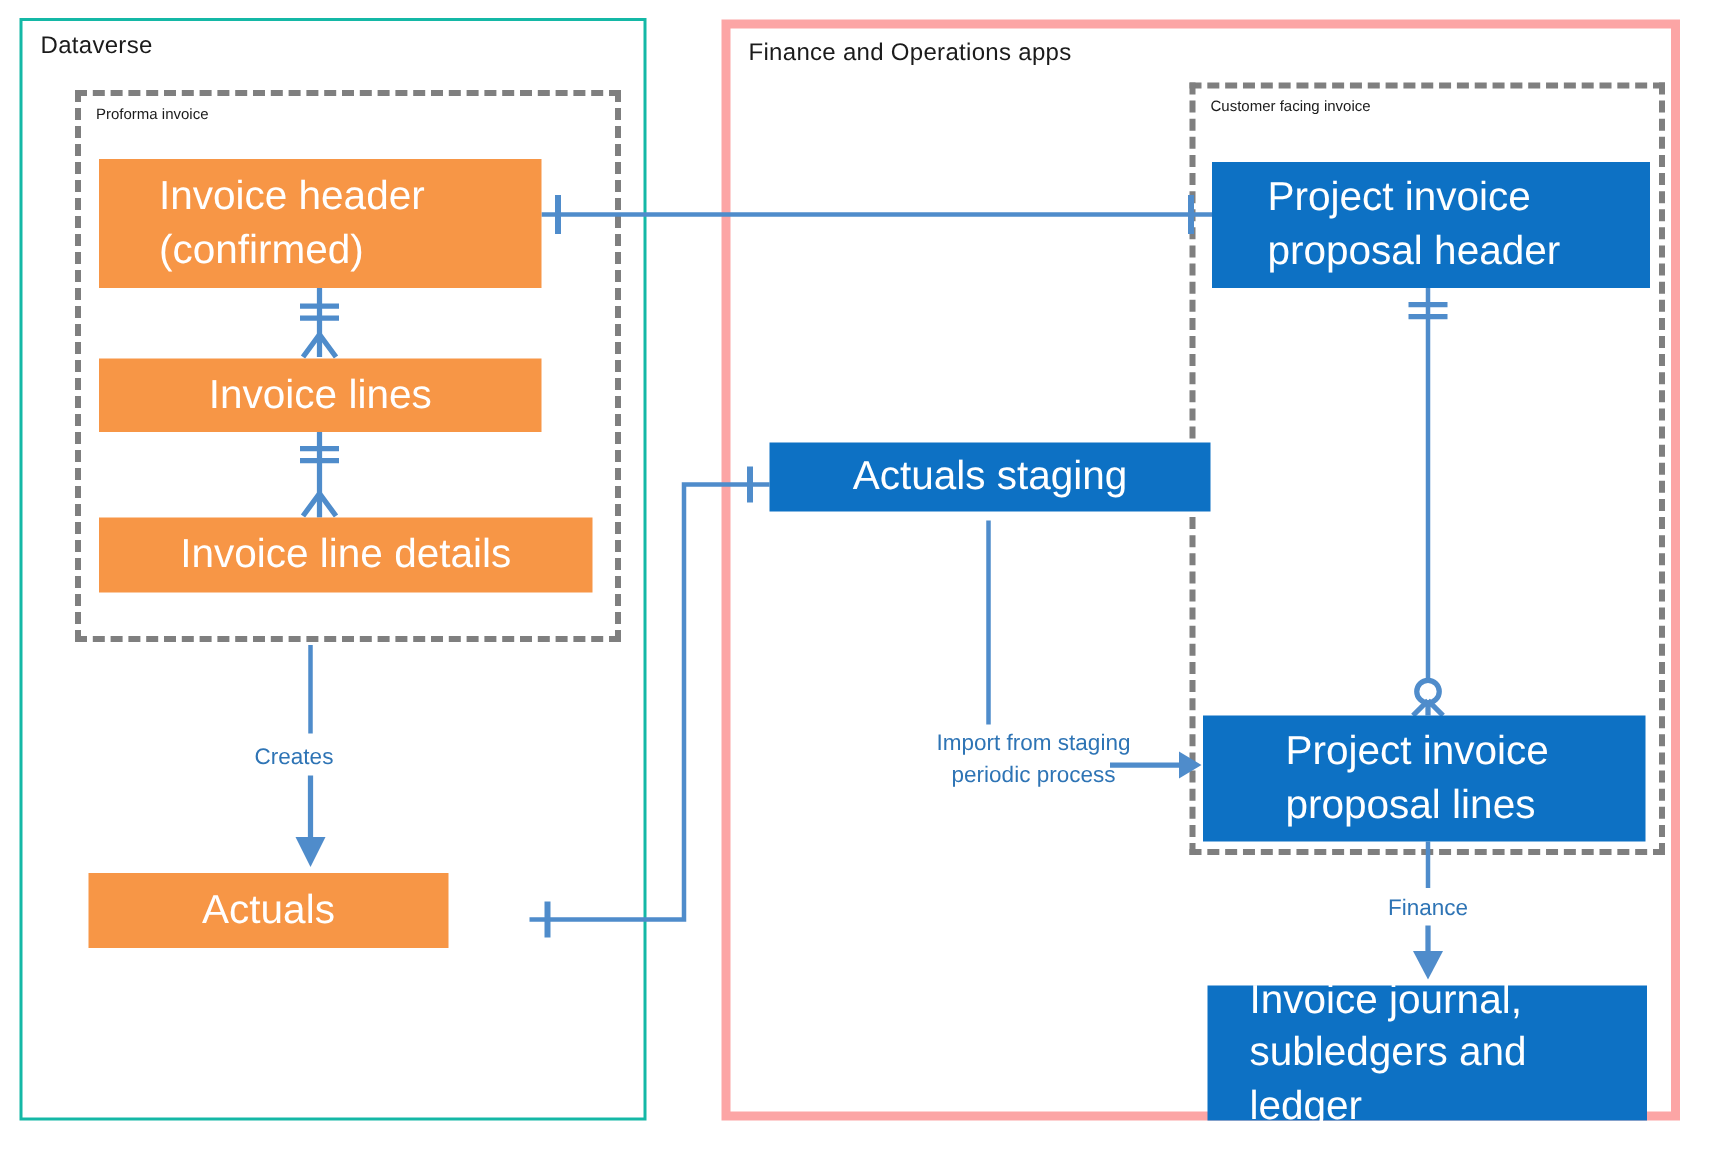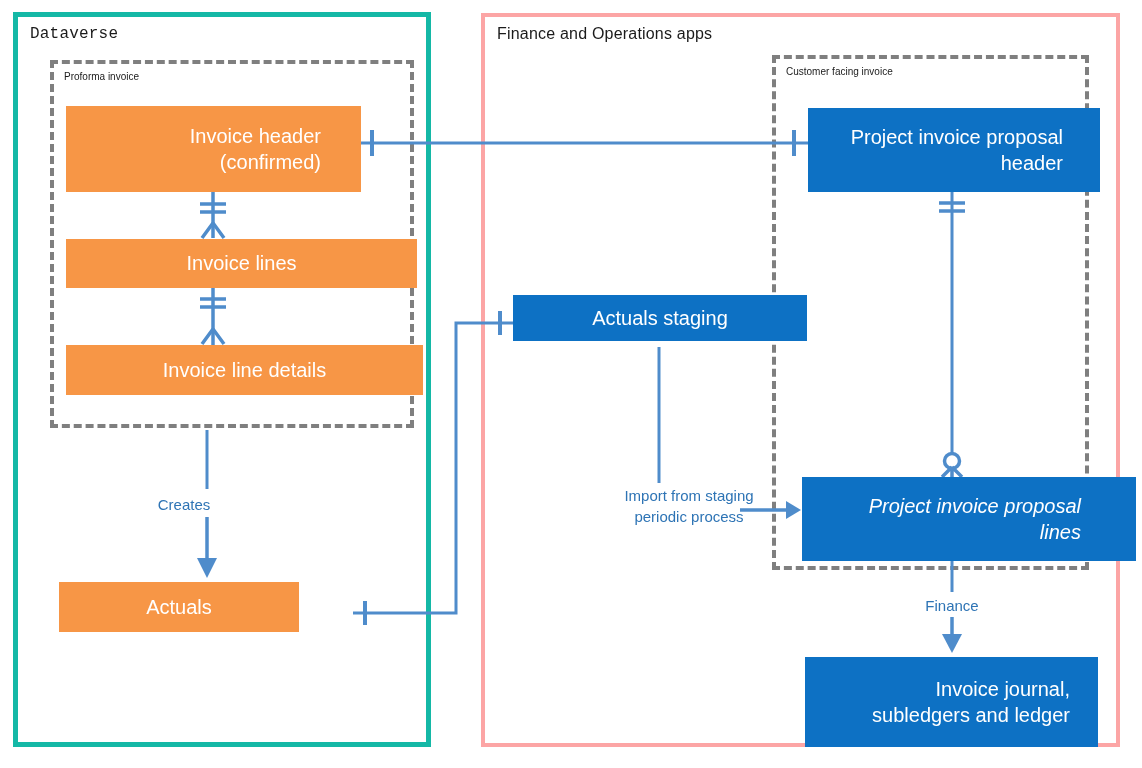--- a/index.html
+++ b/index.html
@@ -5,40 +5,40 @@
   html, body { margin: 0; padding: 0; background: #ffffff; }
   body {
     width: 1142px; height: 768px;
     position: relative;
     overflow: hidden;
     font-family: "Liberation Sans", sans-serif;
   }
 
   
   .container { position: absolute; box-sizing: border-box; z-index: 1; background: transparent; }
-  .container.orange { border: 5px solid #14b8a6; font-family: Liberation Mono, monospace; }
-  .container.blue   { border: 4px solid #fca5a5; }
+  .container.orange { border: 2px solid #14b8a6; }
+  .container.blue   { border: 6px solid #fca5a5; }
   .container-label {
     position: absolute; left: 12px; top: 8px;
     font-size: 16px; color: #1b1b1b; letter-spacing: 0.2px;
     white-space: nowrap;
   }
 
   
   .group { position: absolute; box-sizing: border-box; z-index: 2;
            border: 4px dashed #7F7F7F; }
   .group-label {
     position: absolute; left: 10px; top: 7px;
     font-size: 10px; color: #1b1b1b; white-space: nowrap;
   }
 
   
   .box { position: absolute; box-sizing: border-box; z-index: 4;
          display: flex; align-items: center; justify-content: center;
-         text-align: right; color: #ffffff; font-size: 20px; line-height: 1.32; }
+         text-align: left; color: #ffffff; font-size: 27px; line-height: 1.32; }
   .box.orange { background: #F79646; }
   .box.blue   { background: #0D71C4; }
 
   
   .note { position: absolute; z-index: 5; font-size: 15px; line-height: 1.4;
           color: #2E74B5; text-align: center; }
 
   
   svg.connectors { position: absolute; left: 0; top: 0; z-index: 3; }
   .conn { stroke: #4F8CCB; fill: none; }
@@ -52,21 +52,21 @@
 </div>
 
 <div class="container blue" style="left:481px; top:13px; width:639px; height:734px;">
   <div class="container-label">Finance and Operations apps</div>
 </div>
 
 <div class="group" style="left:50px; top:60px; width:364px; height:368px;">
   <div class="group-label">Proforma invoice</div>
 </div>
 
-<div class="group" style="left:772px; top:55px; width:317px; height:515px;text-align:center;">
+<div class="group" style="left:793px; top:55px; width:317px; height:515px;text-align:center;">
   <div class="group-label">Customer facing invoice</div>
 </div>
 
 <svg class="connectors" width="1142" height="768" viewBox="0 0 1142 768">
 
   <g>
     <path class="conn" d="M361,143 H808" stroke-width="3"></path>
     <path class="conn" d="M372,130 V156" stroke-width="4"></path>
     <path class="conn" d="M794,130 V156" stroke-width="4"></path>
   </g>
@@ -113,45 +113,45 @@
     <path class="conn" d="M952,561 V592" stroke-width="3"></path>
     <path class="conn" d="M952,617 V635" stroke-width="3.5"></path>
     <polygon class="conn-fill" points="942,634 962,634 952,653"></polygon>
   </g>
 </svg>
 
 <div class="box orange" style="left:66px; top:106px; width:295px; height:86px; padding:0 40px;">
   <span>Invoice header (confirmed)</span>
 </div>
 
-<div class="box orange" style="left:66px; top:239px; width:351px; height:49px;">
+<div class="box orange" style="left:66px; top:239px; width:295px; height:49px;">
   <span>Invoice lines</span>
 </div>
 
-<div class="box orange" style="left:66px; top:345px; width:357px; height:50px;">
+<div class="box orange" style="left:66px; top:345px; width:329px; height:50px;">
   <span>Invoice line details</span>
 </div>
 
 <div class="box orange" style="left:59px; top:582px; width:240px; height:50px;">
   <span>Actuals</span>
 </div>
 
 <div class="box blue" style="left:808px; top:108px; width:292px; height:84px; padding:0 37px;">
   <span>Project invoice proposal header</span>
 </div>
 
 <div class="box blue" style="left:513px; top:295px; width:294px; height:46px;">
   <span>Actuals staging</span>
 </div>
 
-<div class="box blue" style="left:802px; top:477px; width:334px; height:84px; padding:0 55px;font-style:italic;">
+<div class="box blue" style="left:802px; top:477px; width:295px; height:84px; padding:0 55px;">
   <span>Project invoice proposal lines</span>
 </div>
 
 <div class="box blue" style="left:805px; top:657px; width:293px; height:90px; padding:0 28px;">
   <span>Invoice journal, subledgers and ledger</span>
 </div>
 
-<div class="note" style="left:150px; top:494px; width:68px;">Creates</div>
+<div class="note" style="left:162px; top:494px; width:68px;">Creates</div>
 
 <div class="note" style="left:604px; top:485px; width:170px;">Import from staging periodic process</div>
 
 <div class="note" style="left:921px; top:595px; width:62px;">Finance</div>
 
 </body></html>

